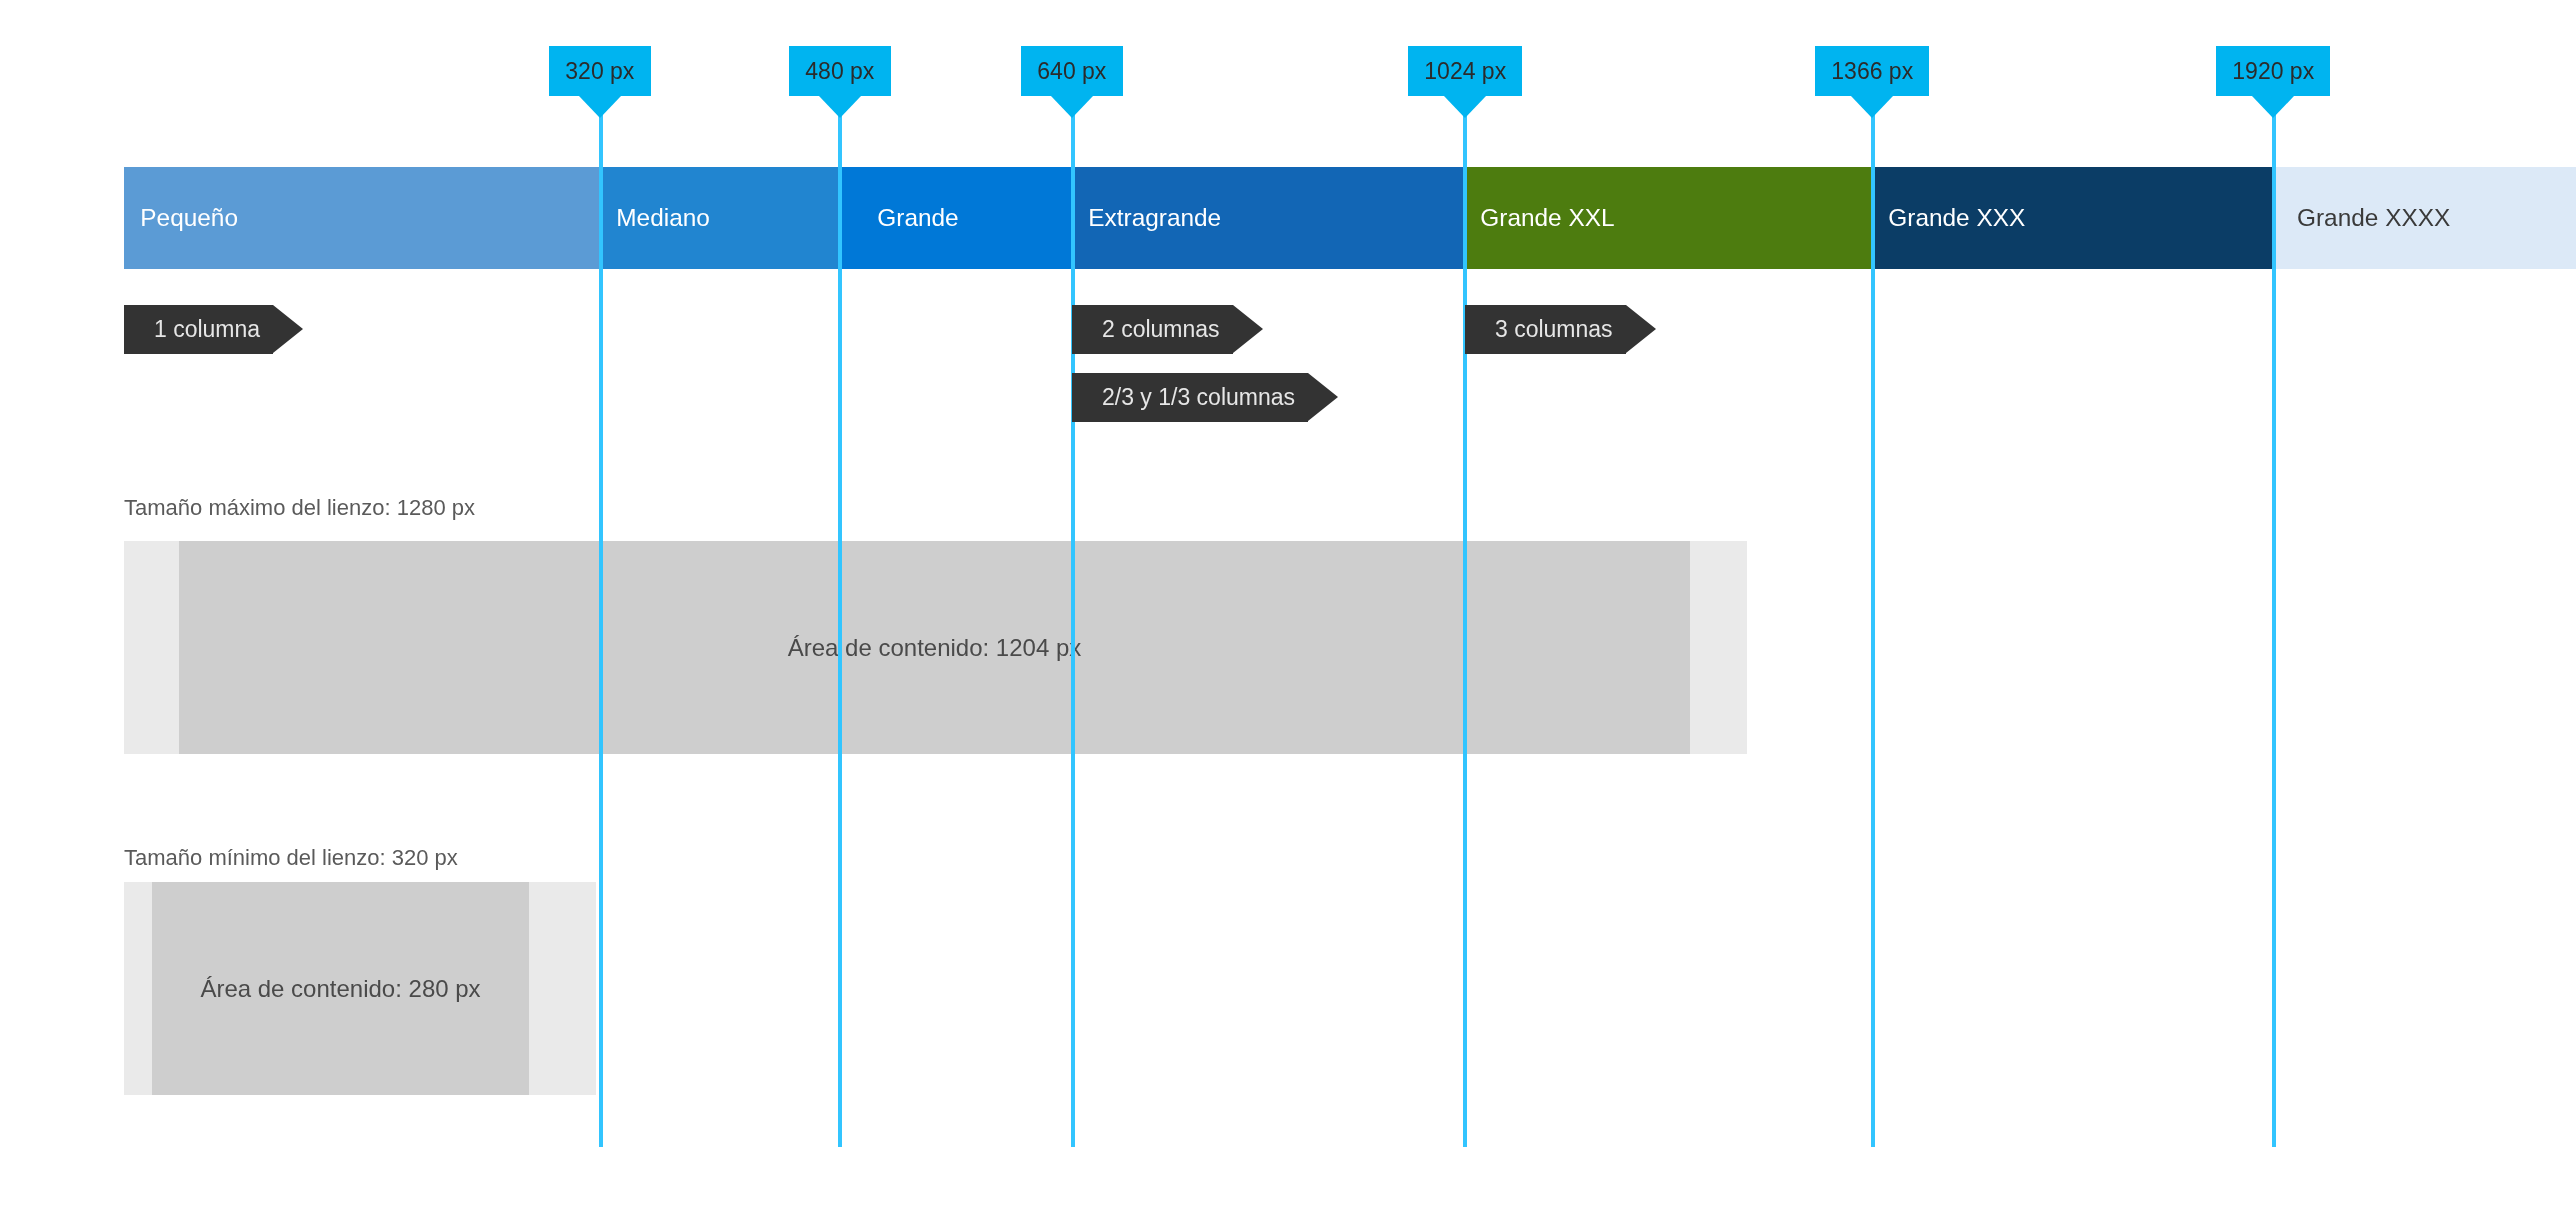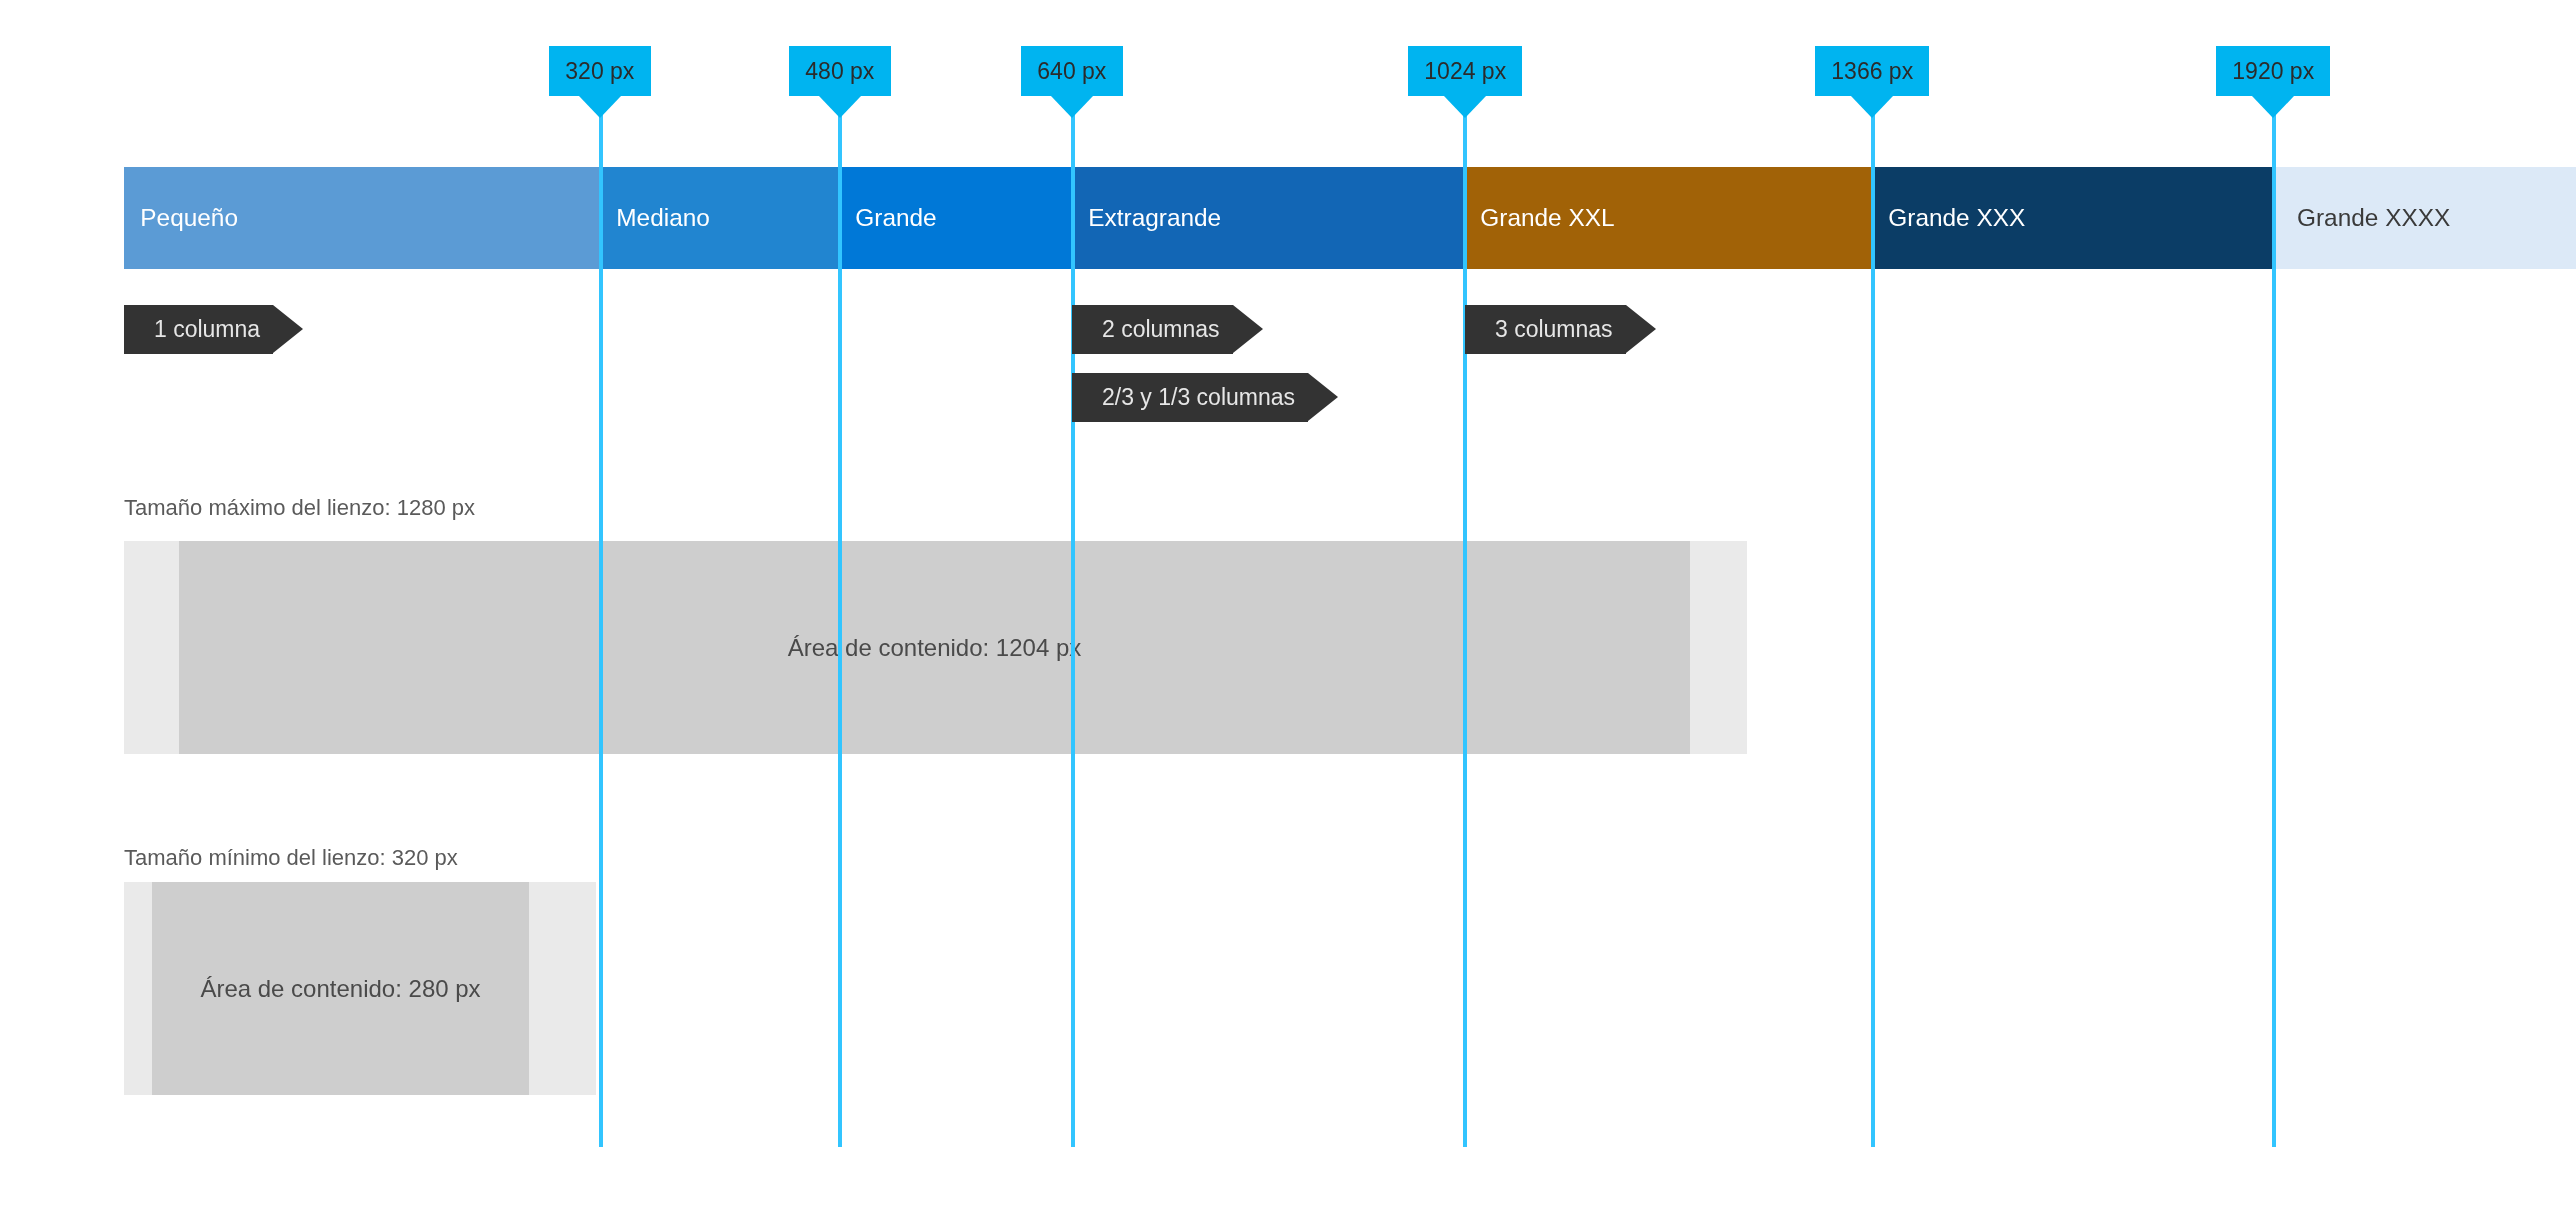--- a/index.html
+++ b/index.html
@@ -143,27 +143,27 @@
       <div class="guide-line" style="left: 2272px; top: 96px; height: 1051px; background: rgb(50, 197, 255);"></div>
     </div>
 
   <div class="band" id="band-layer">
       <div class="seg" style="left: 476px; width: 239px; background: rgb(33, 133, 208);">
         <span class="seg-label" style="color: rgb(255, 255, 255);">Mediano</span>
       </div>
       <div class="seg" style="left: 0px; width: 476px; background: rgb(91, 155, 213);">
         <span class="seg-label" style="color: rgb(255, 255, 255);">Pequeño</span>
       </div>
-      <div class="seg" style="left: 715px; width: 233px; background: rgb(0, 120, 215);">
+      <div class="seg" style="left: 715px; width: 233px; background: rgb(0, 120, 215); padding-left: 22px;">
         <span class="seg-label" style="color: rgb(255, 255, 255);">Grande</span>
       </div>
       <div class="seg" style="left: 948px; width: 393px; background: rgb(18, 102, 181);">
         <span class="seg-label" style="color: rgb(255, 255, 255);">Extragrande</span>
       </div>
-      <div class="seg" style="left: 1340px; width: 407px; background: #a16207;">
+      <div class="seg" style="left: 1340px; width: 407px; background: #4d7c0f;">
         <span class="seg-label" style="color: rgb(255, 255, 255);">Grande XXL</span>
       </div>
       <div class="seg" style="left: 1748px; width: 401px; background: rgb(11, 61, 102);">
         <span class="seg-label" style="color: rgb(255, 255, 255);">Grande XXX</span>
       </div>
       <div class="seg light" style="left: 2149px; width: 303px; background: rgb(220, 233, 247);">
         <span class="seg-label" style="color: rgb(58, 58, 58);">Grande XXXX</span>
       </div>
     </div>
 

